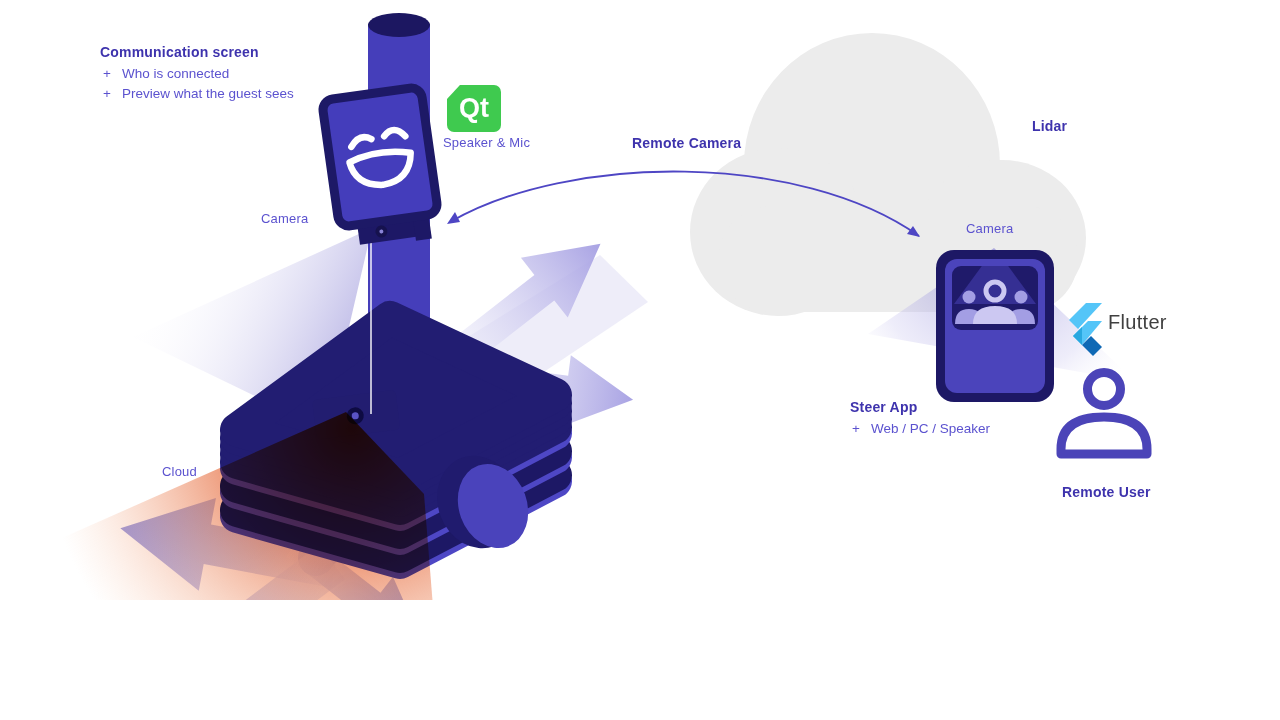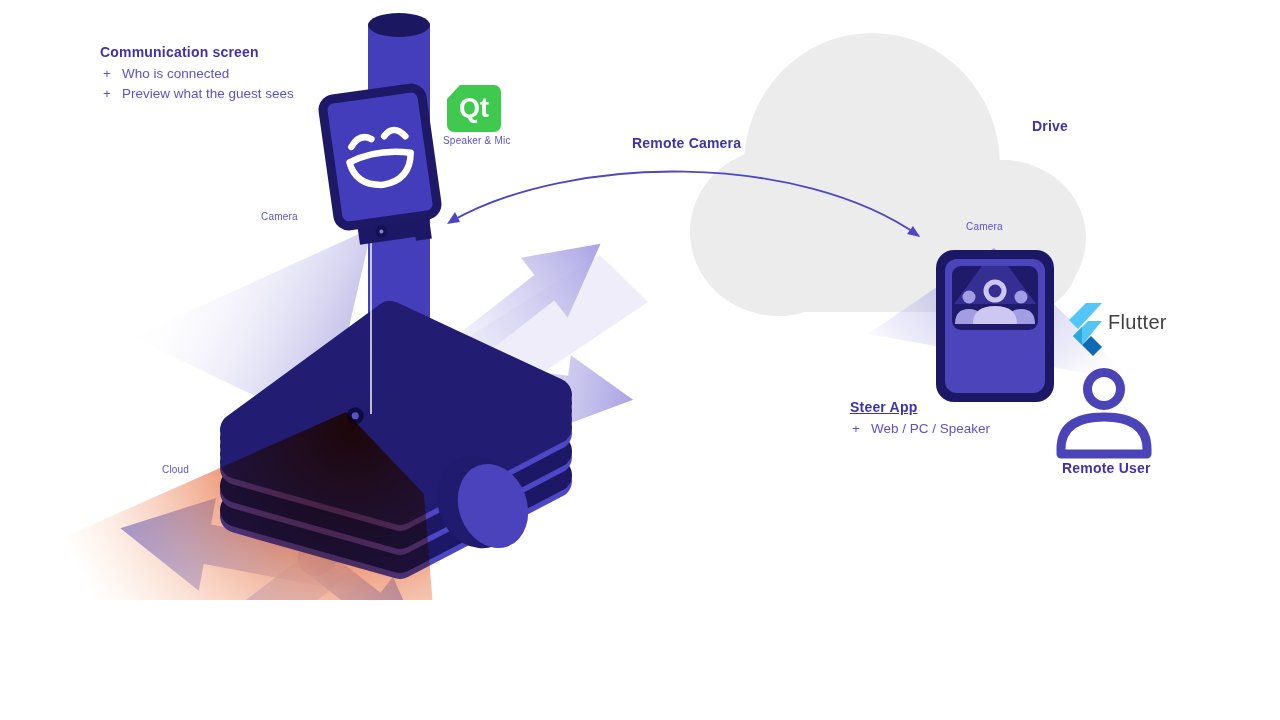--- a/index.html
+++ b/index.html
@@ -3,21 +3,21 @@
 <meta charset="utf-8">
 <style>
   html,body{margin:0;padding:0;background:#fff;}
   .stage{
     position:relative;width:1280px;height:600px;background:#ffffff;
     overflow:hidden;font-family:"Liberation Sans",sans-serif;
   }
   .stage svg.art{position:absolute;left:0;top:0;}
   .lbl{position:absolute;white-space:nowrap;letter-spacing:.2px;}
   .lbl.bold{font-weight:700;color:#3e33ad;font-size:14px;}
-  .lbl.reg{font-weight:400;color:#5b52cf;font-size:10px;}
+  .lbl.reg{font-weight:400;color:#5b52cf;font-size:13px;}
   .bullets{position:absolute;color:#5b52cf;font-size:13.5px;line-height:20px;}
   .bullets .row{display:flex;gap:9px;}
   .bullets .plus{width:10px;}
   .qt-badge{
     position:absolute;left:447px;top:85px;width:54px;height:47px;
     background:#3fca4f;border-radius:7px;
     clip-path:polygon(24% 0,100% 0,100% 100%,0 100%,0 30%);
     display:flex;align-items:center;justify-content:center;
     color:#ffffff;font-weight:700;font-size:27px;
   }
@@ -203,28 +203,28 @@
   </div>
 
   <div class="qt-badge">Qt</div>
   <div class="lbl reg" style="left:443px;top:135px;">Speaker &amp; Mic</div>
 
   <div class="lbl reg" style="left:261px;top:211px;">Camera</div>
   <div class="lbl reg" style="left:162px;top:464px;">Cloud</div>
   <div class="lbl reg" style="left:442px;top:611px;">User</div>
 
   <div class="lbl bold" style="left:632px;top:135px;">Remote Camera</div>
-  <div class="lbl bold" style="left:1032px;top:118px;">Drive</div>
+  <div class="lbl bold" style="left:1032px;top:118px;">Lidar</div>
 
   <div class="lbl reg" style="left:966px;top:221px;">Camera</div>
   <div class="flutter-text">Flutter</div>
 
-  <div class="lbl bold" style="left:850px;top:399px;text-decoration:underline;">Steer App</div>
+  <div class="lbl bold" style="left:850px;top:399px;">Steer App</div>
   <div class="bullets" style="left:852px;top:419px;">
     <div class="row">
       <span class="plus">+</span>
       <span>Web / PC / Speaker</span>
     </div>
   </div>
 
-  <div class="lbl bold" style="left:1062px;top:460px;">Remote User</div>
+  <div class="lbl bold" style="left:1062px;top:484px;">Remote User</div>
 
 </div>
 
 </body></html>

